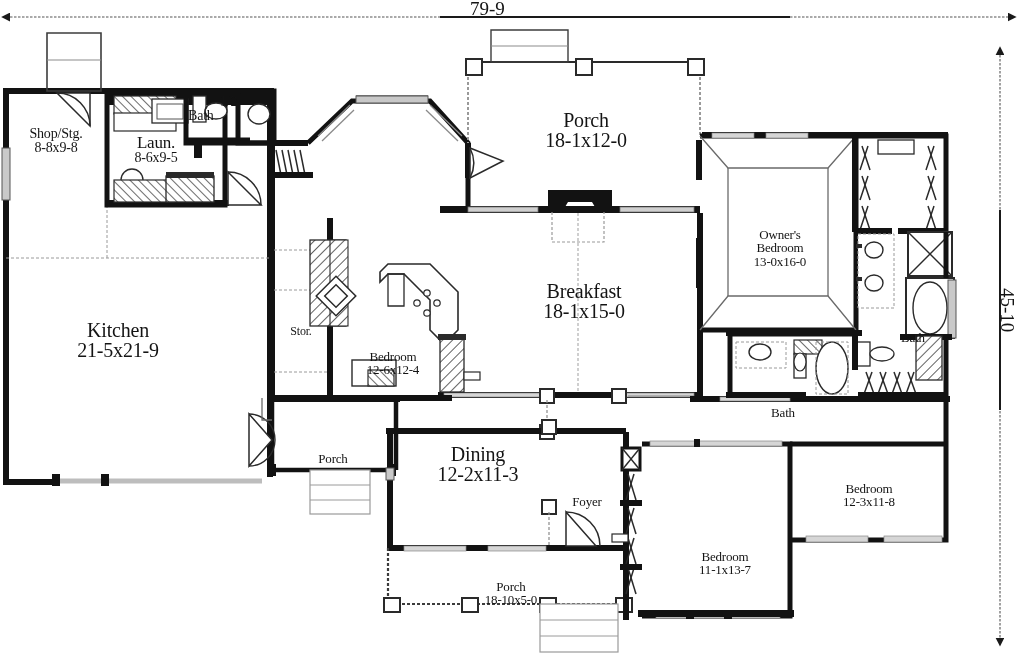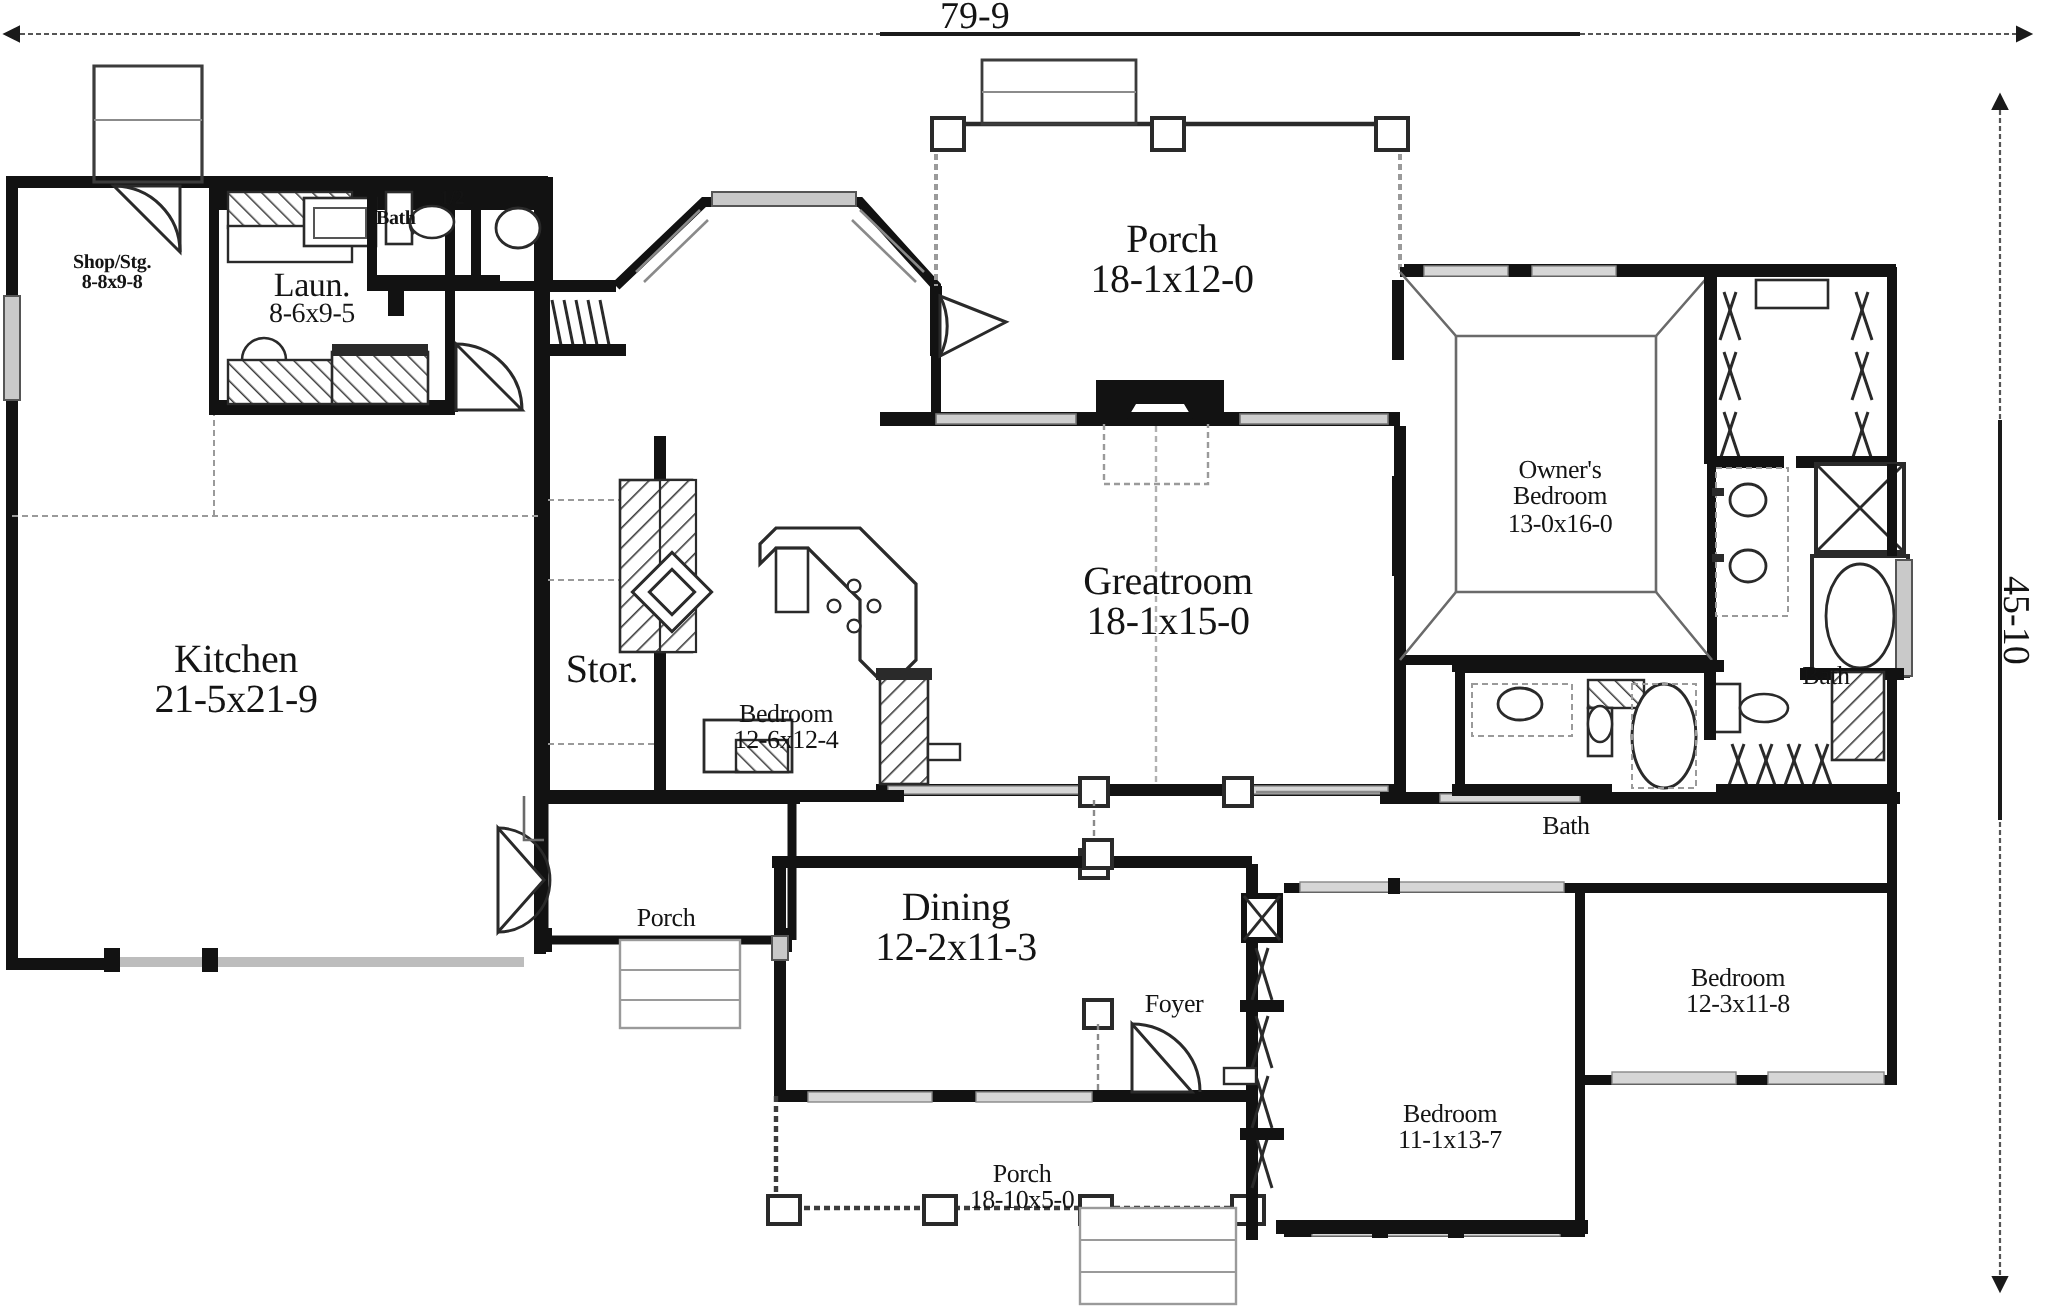--- a/index.html
+++ b/index.html
@@ -20,22 +20,22 @@
     line-height:1.02;
     white-space:nowrap;
     letter-spacing:-0.2px;
     pointer-events:none;
   }
   .lbl .rm{display:block;}
   .lbl .dim{display:block;}
   .s20{font-size:20px;}
   .s19{font-size:13px;margin-top:32px;}
   .s17{font-size:17px;}
-  .s16{font-size:20px;}
-  .s15{font-size:10px;font-weight:bold;}
+  .s16{font-size:12px;}
+  .s15{font-size:14px;}
   .s14{font-size:14px;}
   .dimtxt{
     position:absolute;
     font-family:"Liberation Serif", serif;
     font-size:19px;color:#141414;white-space:nowrap;
   }
   .vrot{transform:rotate(90deg);transform-origin:left top;}
 </style>
 </head>
 <body>
@@ -395,21 +395,21 @@
     <span class="rm">Bedroom</span>
     <span class="dim">12-6x12-4</span>
   </div>
 
   <div class="lbl s20" style="left:500px;top:110px;width:172px;">
     <span class="rm">Porch</span>
     <span class="dim">18-1x12-0</span>
   </div>
 
   <div class="lbl s20" style="left:494px;top:281px;width:180px;">
-    <span class="rm">Greatroom</span>
+    <span class="rm">Breakfast</span>
     <span class="dim">18-1x15-0</span>
   </div>
 
   <div class="lbl s19" style="left:712px;top:196px;width:136px;">
     <span class="rm">Owner's</span>
     <span class="rm">Bedroom</span>
     <span class="dim">13-0x16-0</span>
   </div>
 
   <div class="lbl s19" style="left:878px;top:299px;width:70px;">

